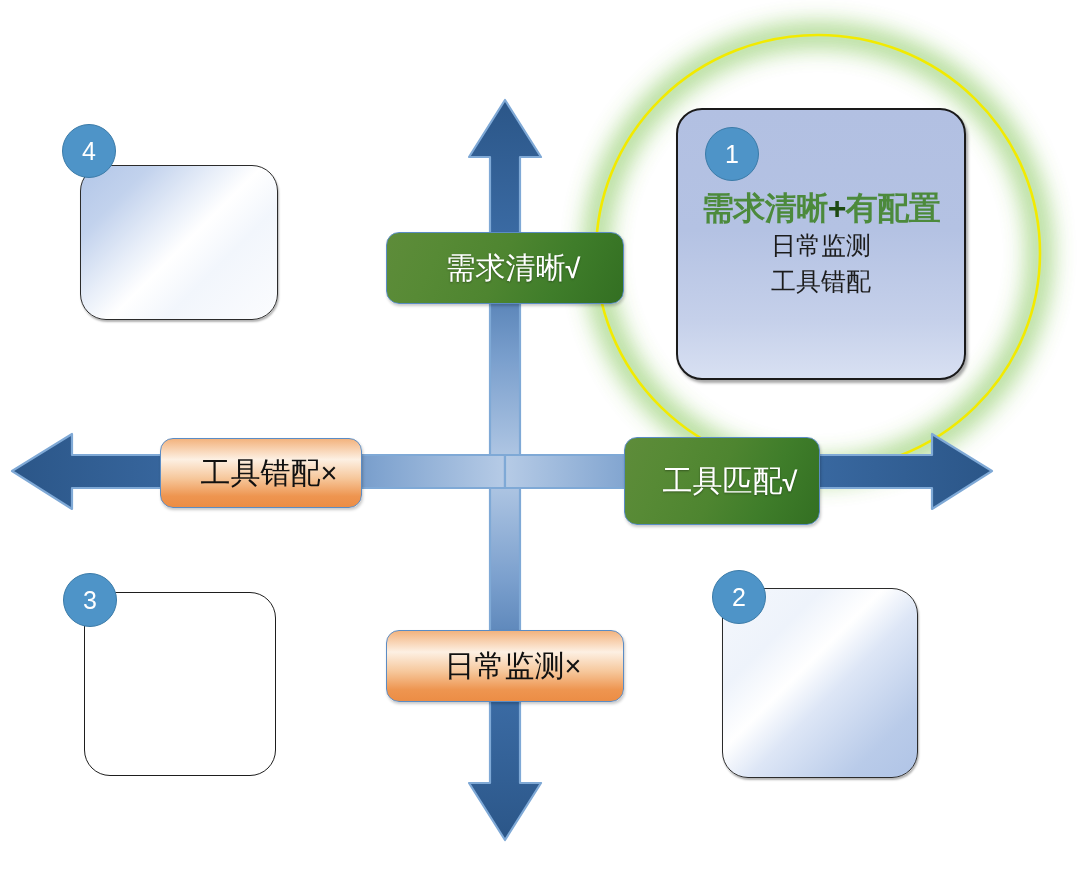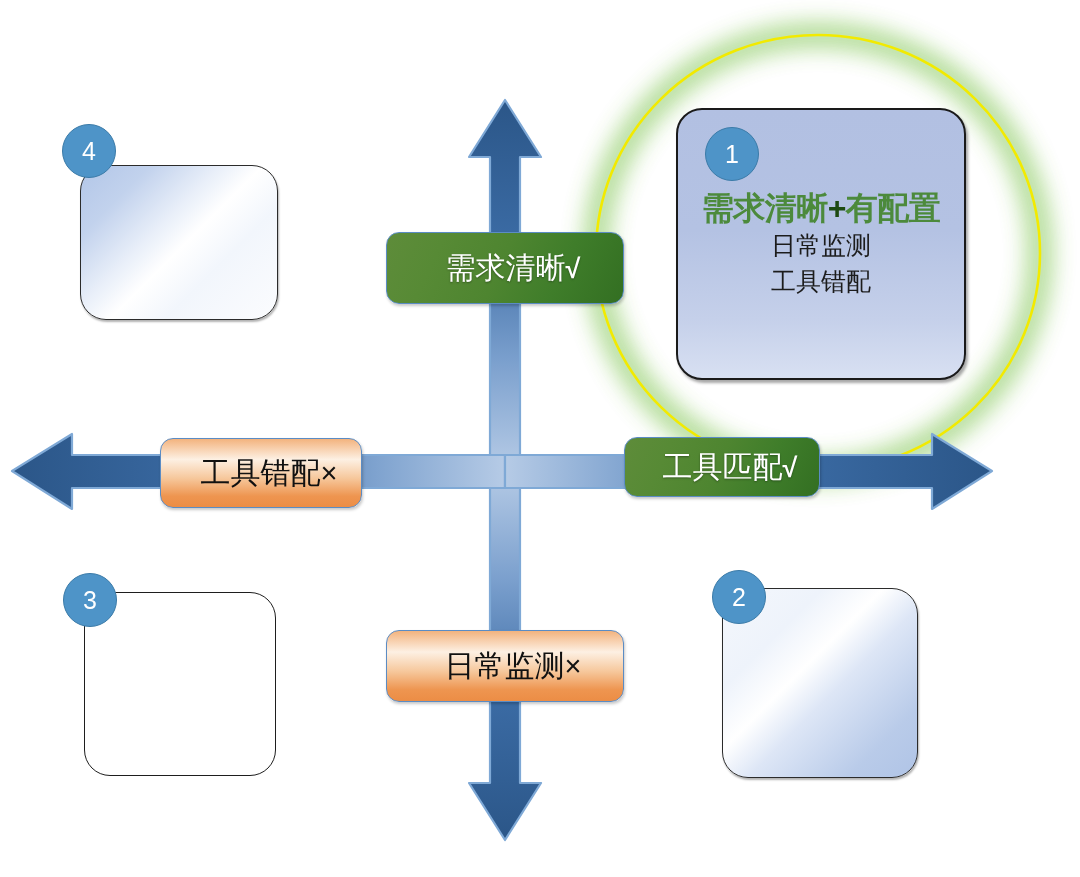--- a/index.html
+++ b/index.html
@@ -150,21 +150,21 @@
   .pill .tick, .pill .cross {
     font-family: "Liberation Sans", "DejaVu Sans", sans-serif;
     font-weight: bold;
   }
   .pill-green .tick { font-size: 27px; }
   .pill-orange .cross { font-weight: normal; font-size: 29px; }
 
   #label-top    { left: 386px; top: 232px; width: 238px; height: 72px; }
   #label-bottom { left: 386px; top: 630px; width: 238px; height: 72px; }
   #label-left   { left: 160px; top: 438px; width: 202px; height: 70px; }
-  #label-right  { left: 624px; top: 437px; width: 196px; height: 60px; }
+  #label-right  { left: 624px; top: 437px; width: 196px; height: 88px; }
 </style>
 </head>
 <body>
 
 <div id="stage">
 
   <svg id="glow-svg" viewBox="0 0 1080 877">
     <defs>
       <filter id="ringGlow" x="-50%" y="-50%" width="200%" height="200%">
         <feGaussianBlur in="SourceGraphic" stdDeviation="13"></feGaussianBlur>

